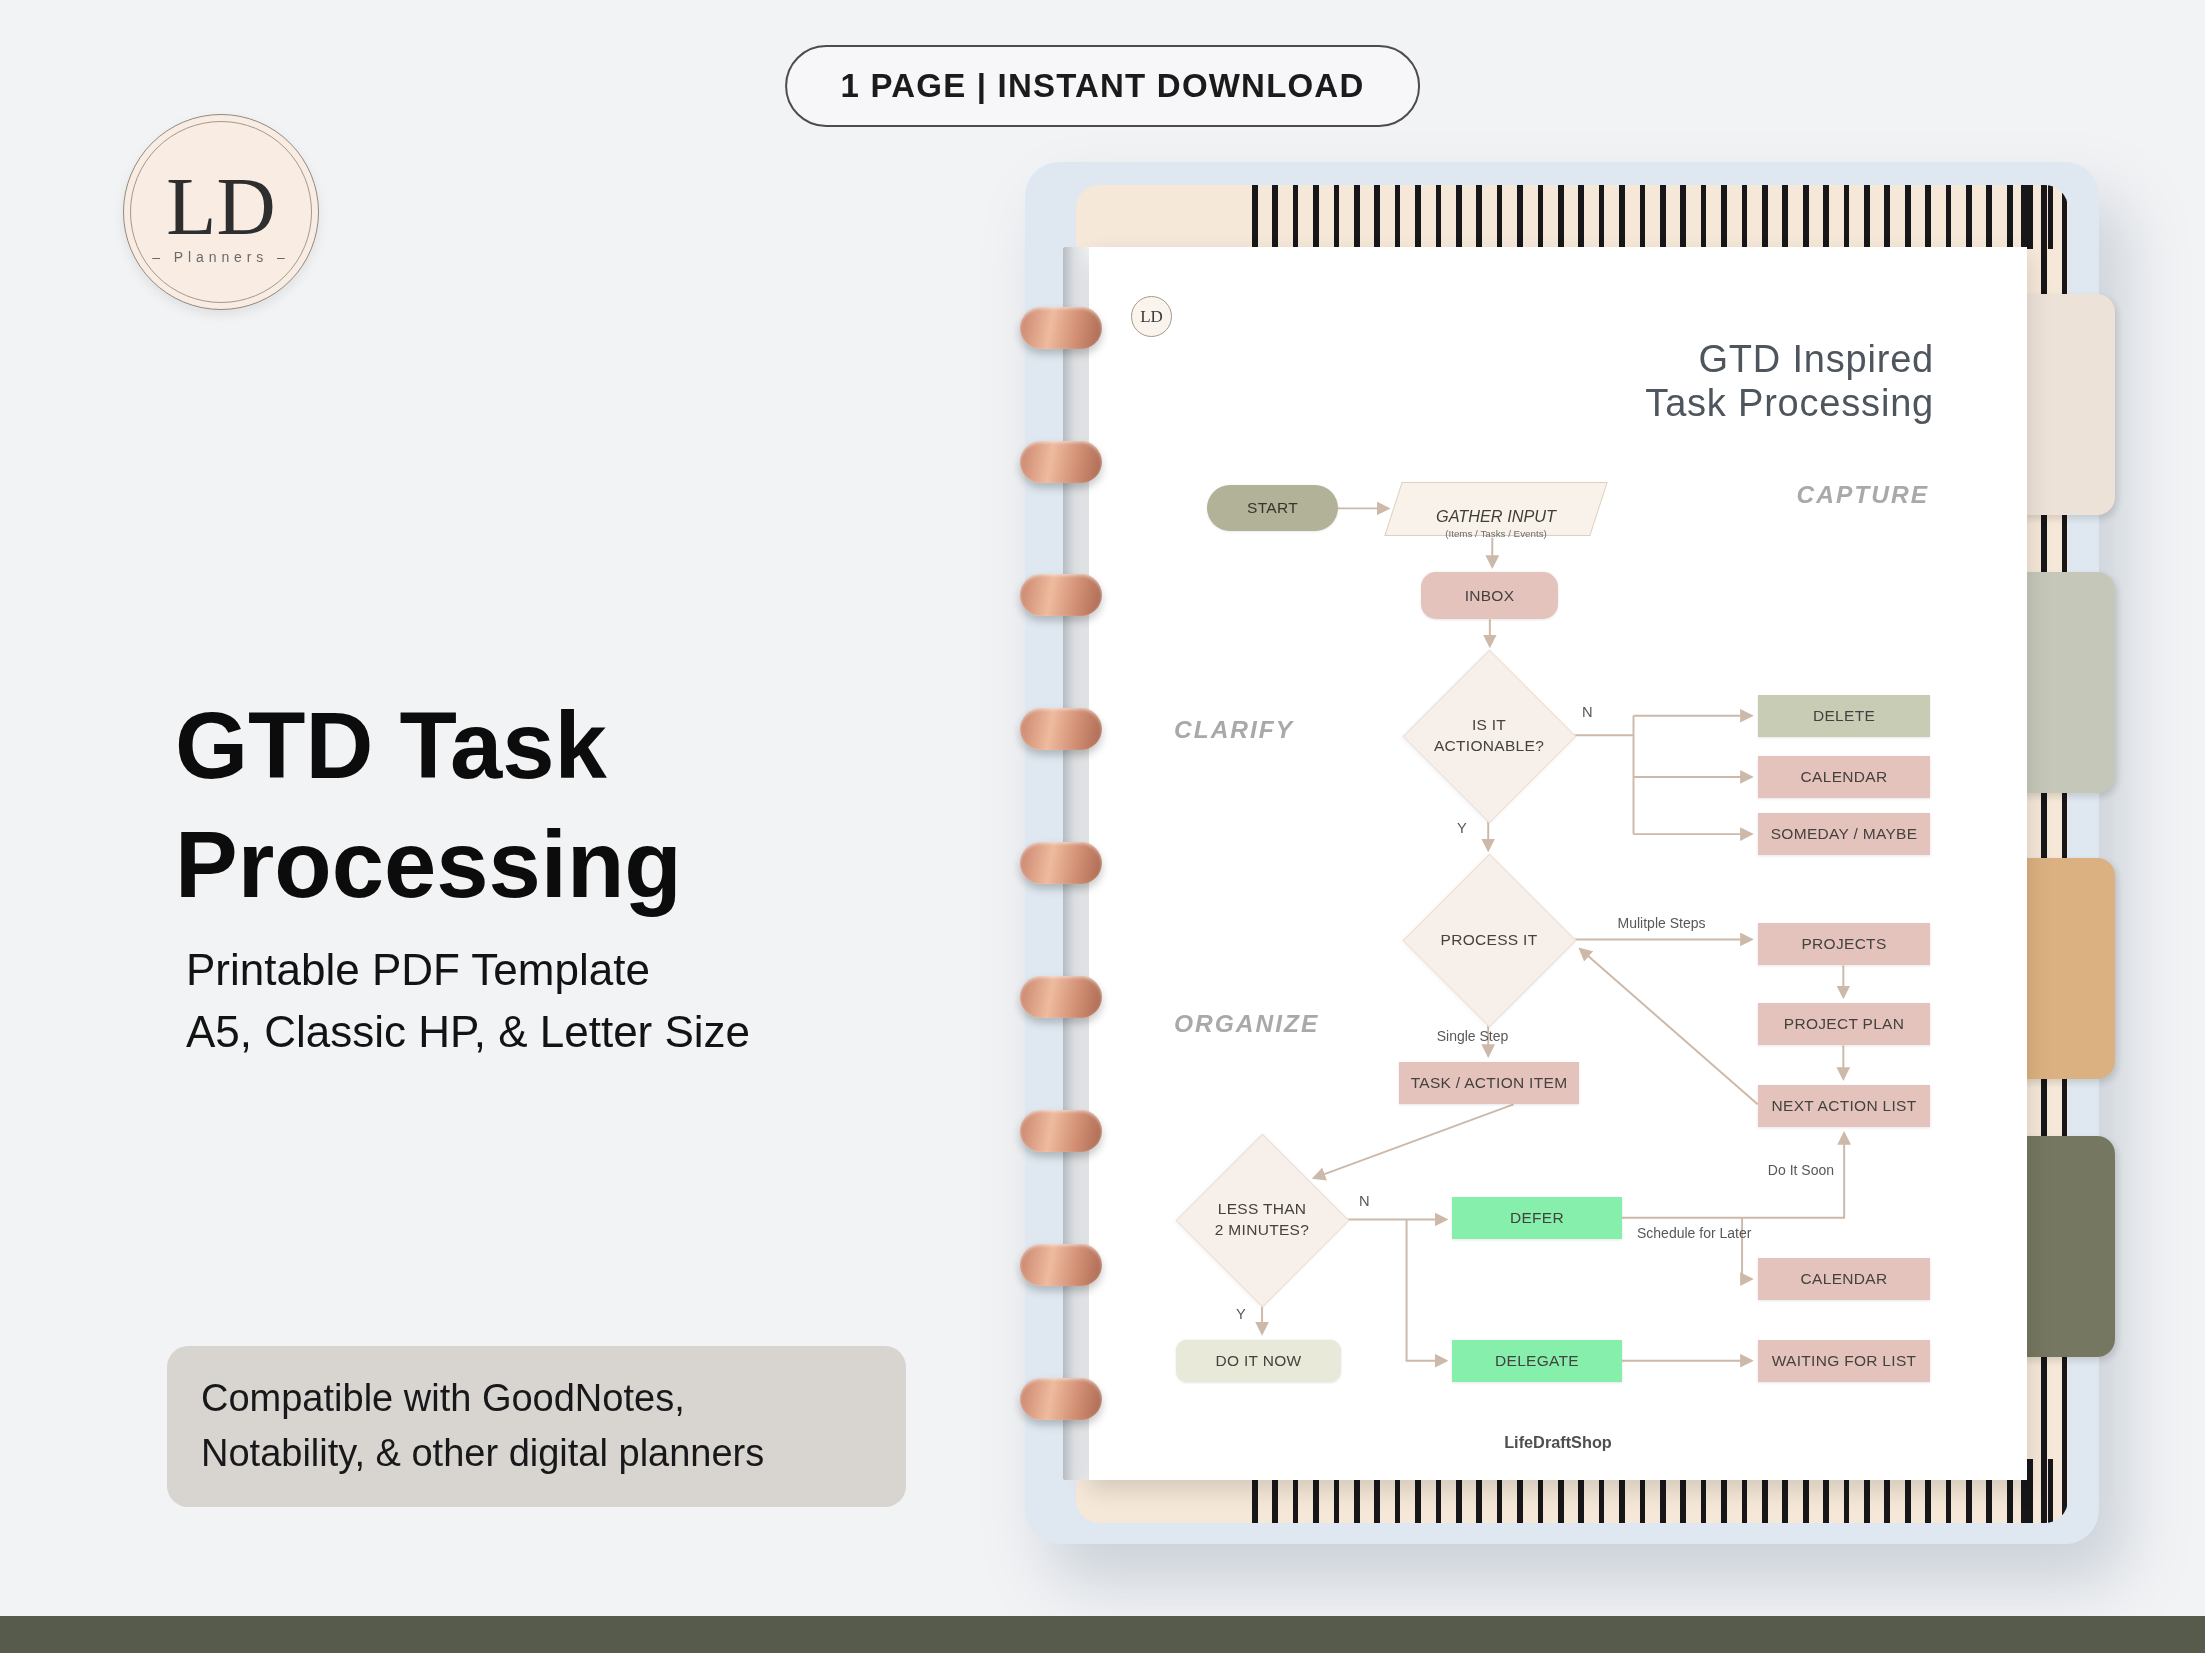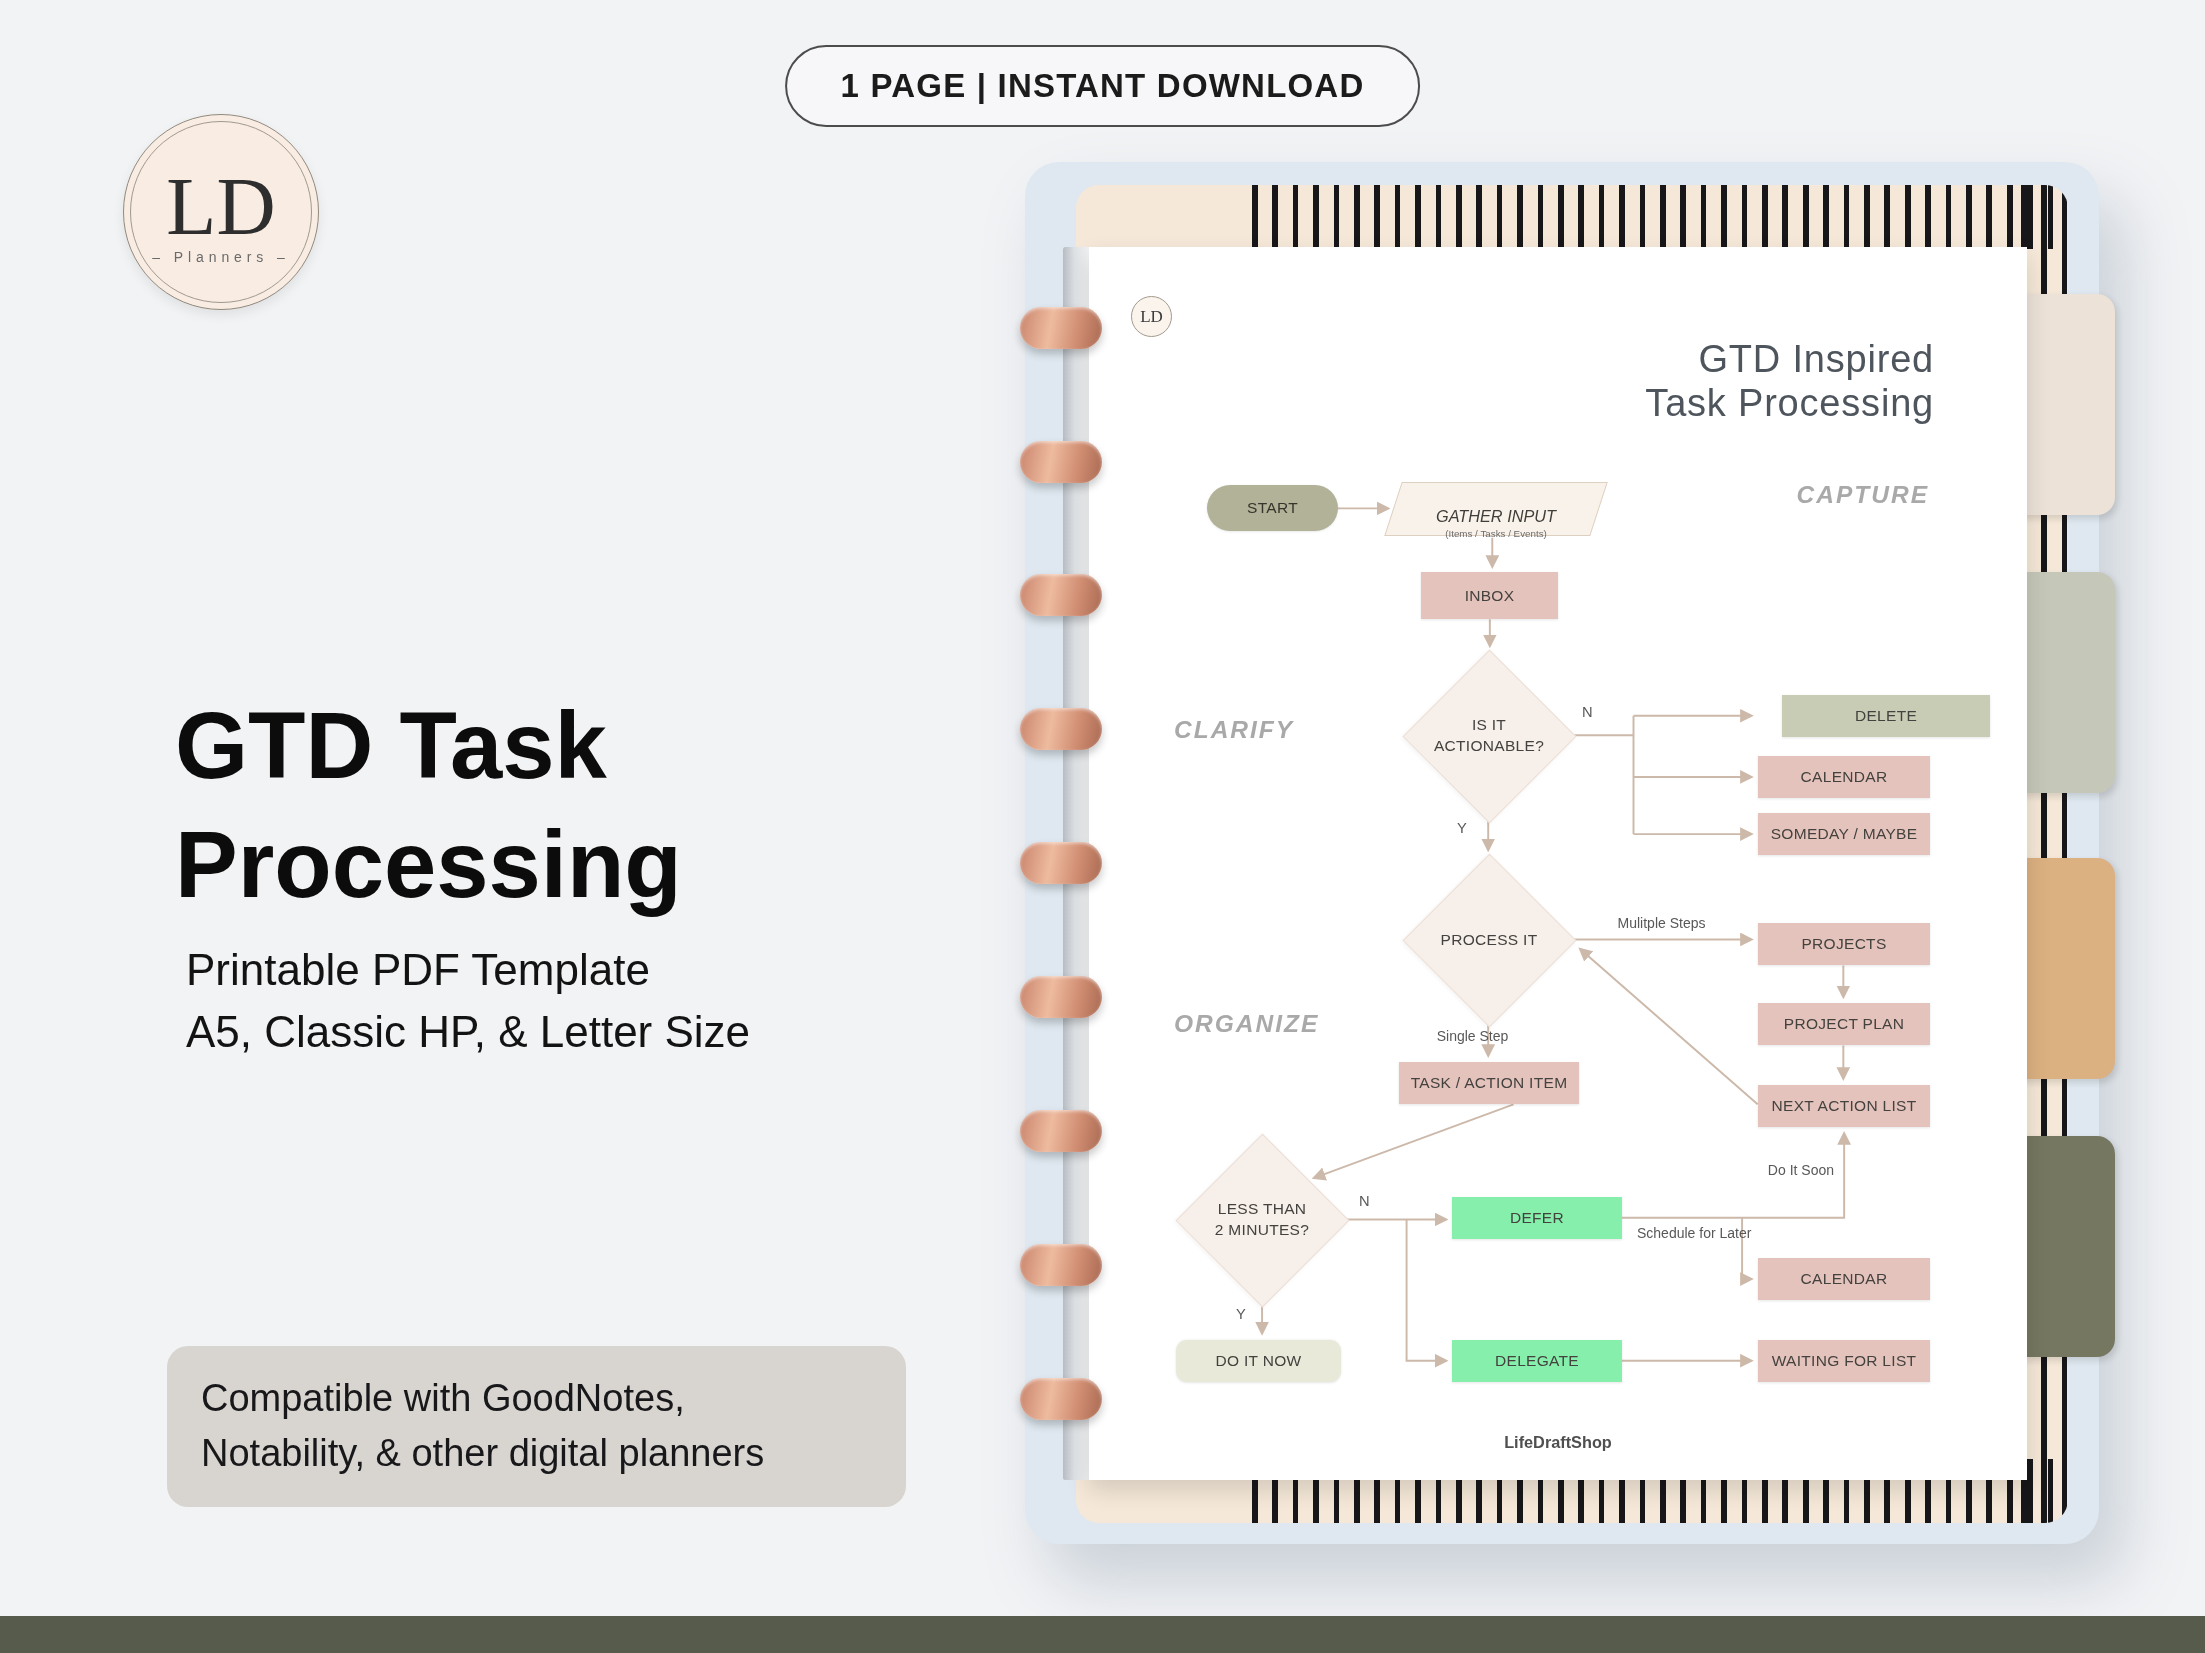--- a/index.html
+++ b/index.html
@@ -72,22 +72,22 @@
   .sage-light{background:#86efac;}
   .pale{background:#e9e9da;}
 
   .n-start{left:118px;top:238px;width:131px;height:46px;border-radius:23px;}
   .n-gather{left:304px;top:235px;width:206px;height:54px;position:absolute;}
   .para-bg{position:absolute;inset:0;transform:skewX(-18deg);background:#f9f2ea;border:0.8px solid #ddd0c0;}
   .para-text{position:relative;z-index:1;width:100%;height:100%;display:flex;flex-direction:column;
     align-items:center;justify-content:center;text-align:center;margin-top:14px;}
   .para-line1{font-style:italic;font-size:16.3px;color:#3f3e3a;}
   .para-line2{font-size:9.8px;color:#6b6b6b;margin-top:2.5px;}
-  .n-inbox{left:332px;top:325px;width:137px;height:47px;}
-  .n-delete{left:669px;top:448px;width:208px;height:42px;margin-left:24px;}
+  .n-inbox{left:332px;top:325px;width:137px;height:47px;border-radius:15px;}
+  .n-delete{left:669px;top:448px;width:172px;height:42px;}
   .n-reference{left:669px;top:509px;width:172px;height:42px;}
   .n-someday{left:669px;top:566px;width:172px;height:42px;}
   .n-projects{left:669px;top:676px;width:172px;height:42px;}
   .n-projectplan{left:669px;top:756px;width:172px;height:42px;}
   .n-nal{left:669px;top:838px;width:172px;height:42px;}
   .n-task{left:310px;top:815px;width:180px;height:42px;}
   .n-defer{left:363px;top:950px;width:170px;height:42px;}
   .n-doitnow{left:87px;top:1093px;width:165px;height:42px;border-radius:11px;}
   .n-delegate{left:363px;top:1093px;width:170px;height:42px;}
   .n-calendar{left:669px;top:1011px;width:172px;height:42px;}

